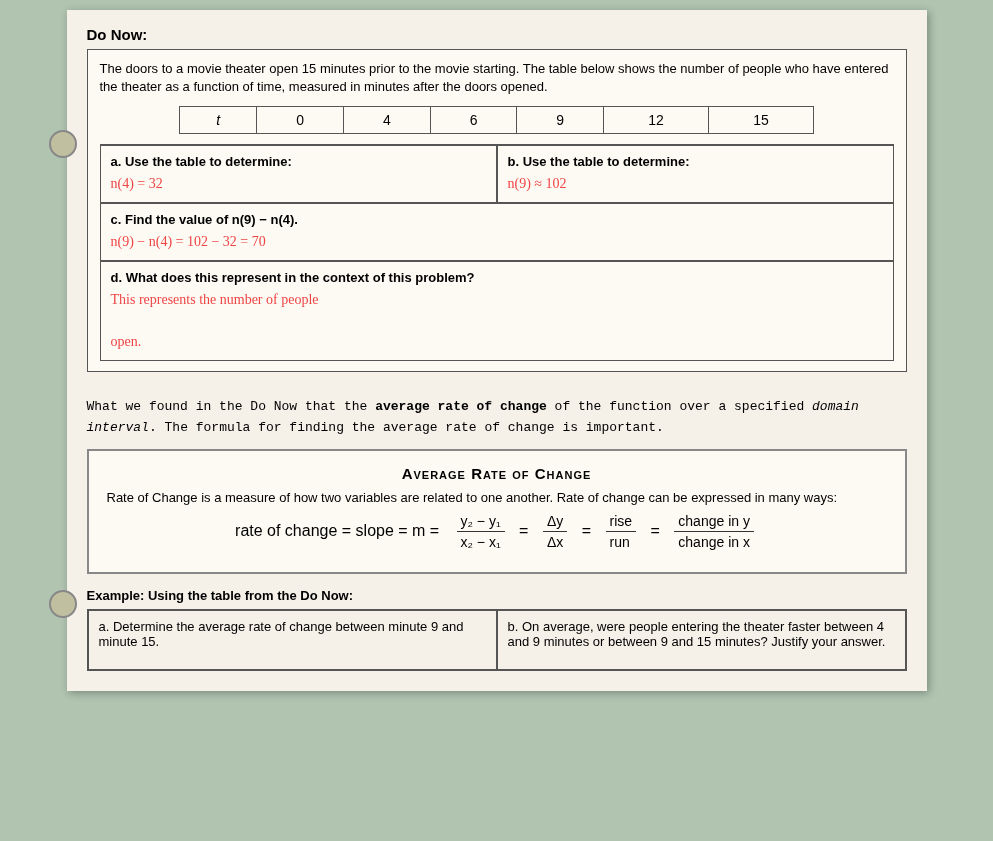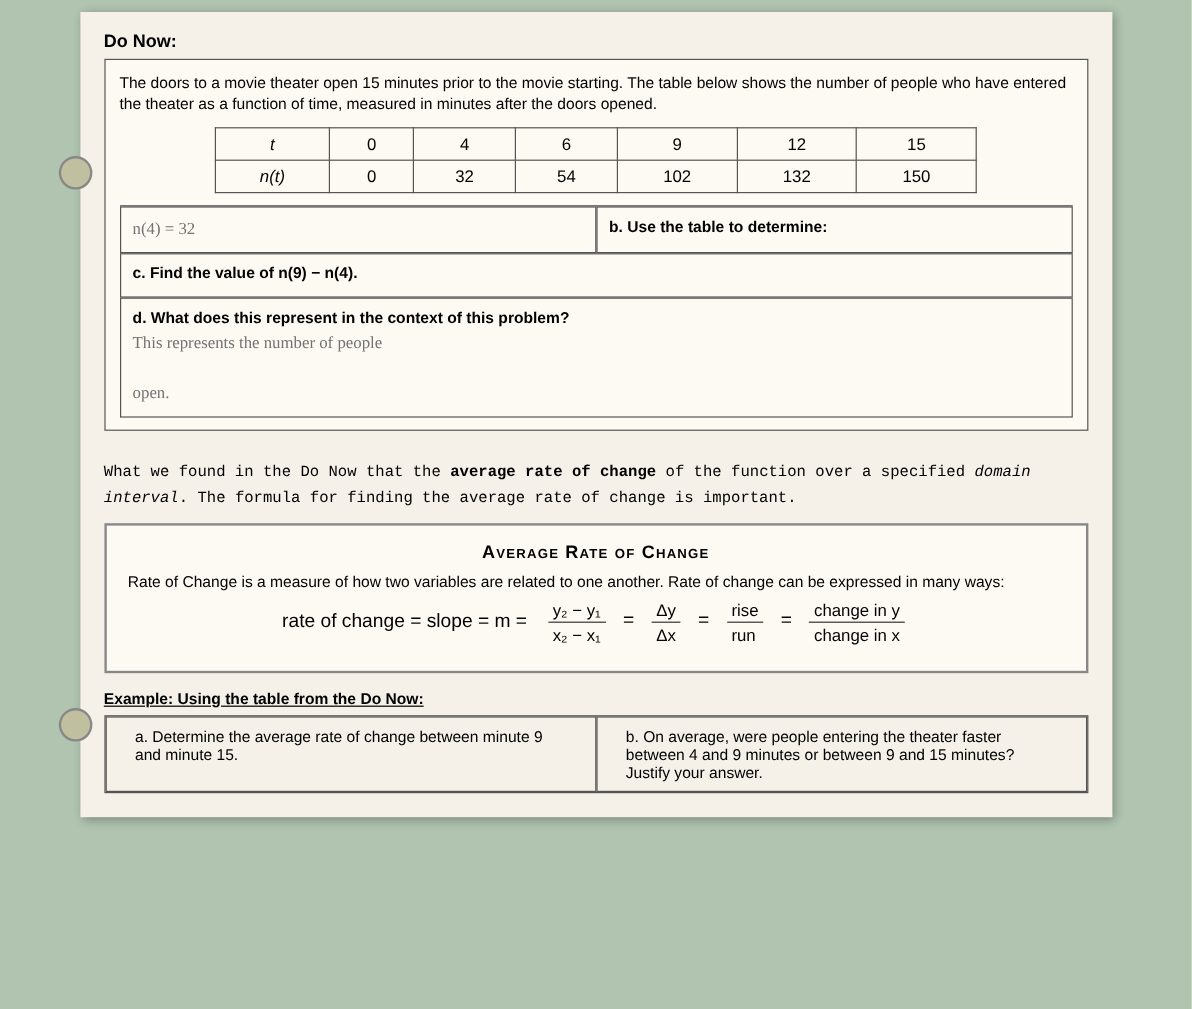--- a/index.html
+++ b/index.html
@@ -67,21 +67,21 @@
       grid-column: 1 / -1;
     }
     .question-label {
       font-weight: bold;
       font-size: 13px;
       margin-bottom: 4px;
     }
     .handwritten {
       font-family: 'Segoe Script', 'Comic Sans MS', cursive;
       font-size: 14px;
-      color: #737373;
+      color: #ef4444;
       line-height: 1.5;
     }
     
     .explanation-text {
       font-size: 13px;
       margin: 14px 0 10px 0;
       line-height: 1.6;
       font-family: Liberation Mono, monospace;
     }
     .explanation-text em { font-style: italic; }
@@ -133,30 +133,29 @@
       font-size: 16px;
     }
     
     .example-section {
       margin-top: 4px;
     }
     .example-label {
       font-weight: bold;
       font-size: 13px;
       margin-bottom: 6px;
-      text-decoration: underline;
     }
     .example-grid {
       display: grid;
       grid-template-columns: 1fr 1fr;
       border: 1px solid #555;
     }
     .example-cell {
       border: 1px solid #555;
-      padding: 8px 24px;
+      padding: 8px 10px;
       font-size: 13px;
       min-height: 60px;
     }
     .circle-decoration {
       position: absolute;
       left: -18px;
       width: 28px;
       height: 28px;
       border-radius: 50%;
       background: #c0c0a0;
@@ -182,43 +181,39 @@
       <tbody>
           <tr>
         <td class="row-label">t</td>
         <td>0</td>
         <td>4</td>
         <td>6</td>
         <td>9</td>
         <td>12</td>
         <td>15</td>
       </tr>
-      <tr>
-        <td class="row-label"><em>n</em>(<em>t</em>)</td>
-        <td>0</td>
-        <td>32</td>
-        <td>54</td>
-        <td>102</td>
-        <td>132</td>
-        <td>150</td>
-      </tr>
     </tbody>
       </table>
 
     <div class="question-grid">
 
       <div class="question-cell">
+        <div class="question-label">a. Use the table to determine:</div>
         <div class="handwritten">n(4) = 32</div>
       </div>
       <div class="question-cell">
         <div class="question-label">b. Use the table to determine:</div>
+        <div class="handwritten">n(9) ≈ 102</div>
       </div>
 
       <div class="question-cell full-width">
         <div class="question-label">c. Find the value of n(9) − n(4).</div>
+        <div class="handwritten">
+          <span>n(9) − n(4) = 102 − 32 = 70</span>
+        </div>
       </div>
 
       <div class="question-cell full-width">
         <div class="question-label">d. What does this represent in the context of this problem?</div>
         <div class="handwritten">
           <span>This represents the number of people</span><br>
           <br>
           <span>open.</span>
         </div>
       </div>

